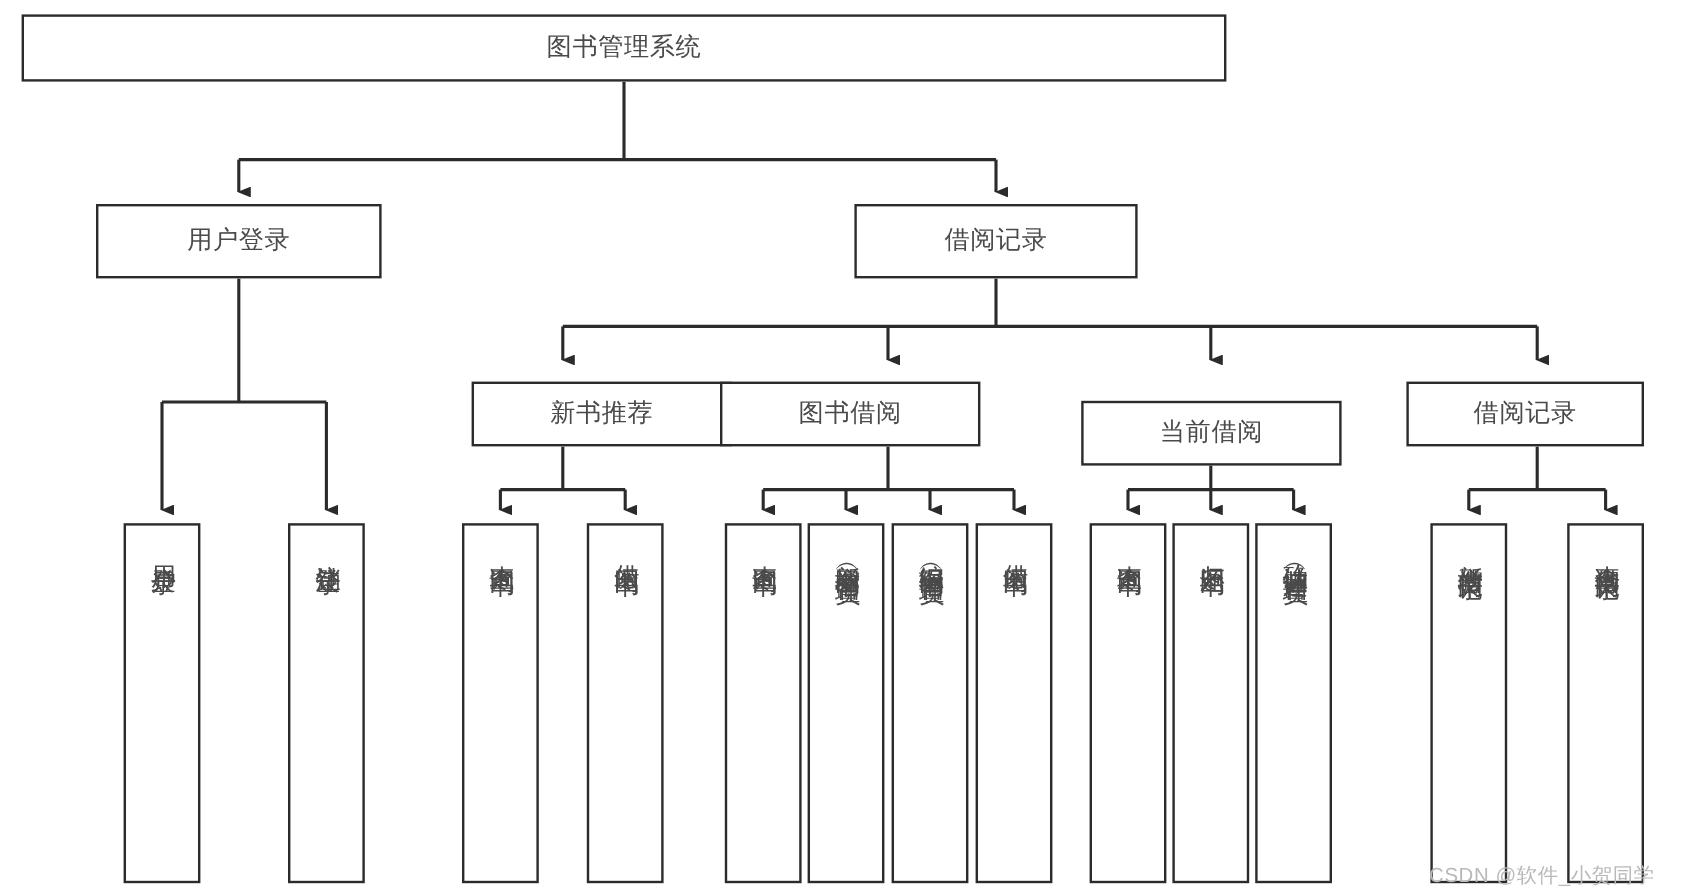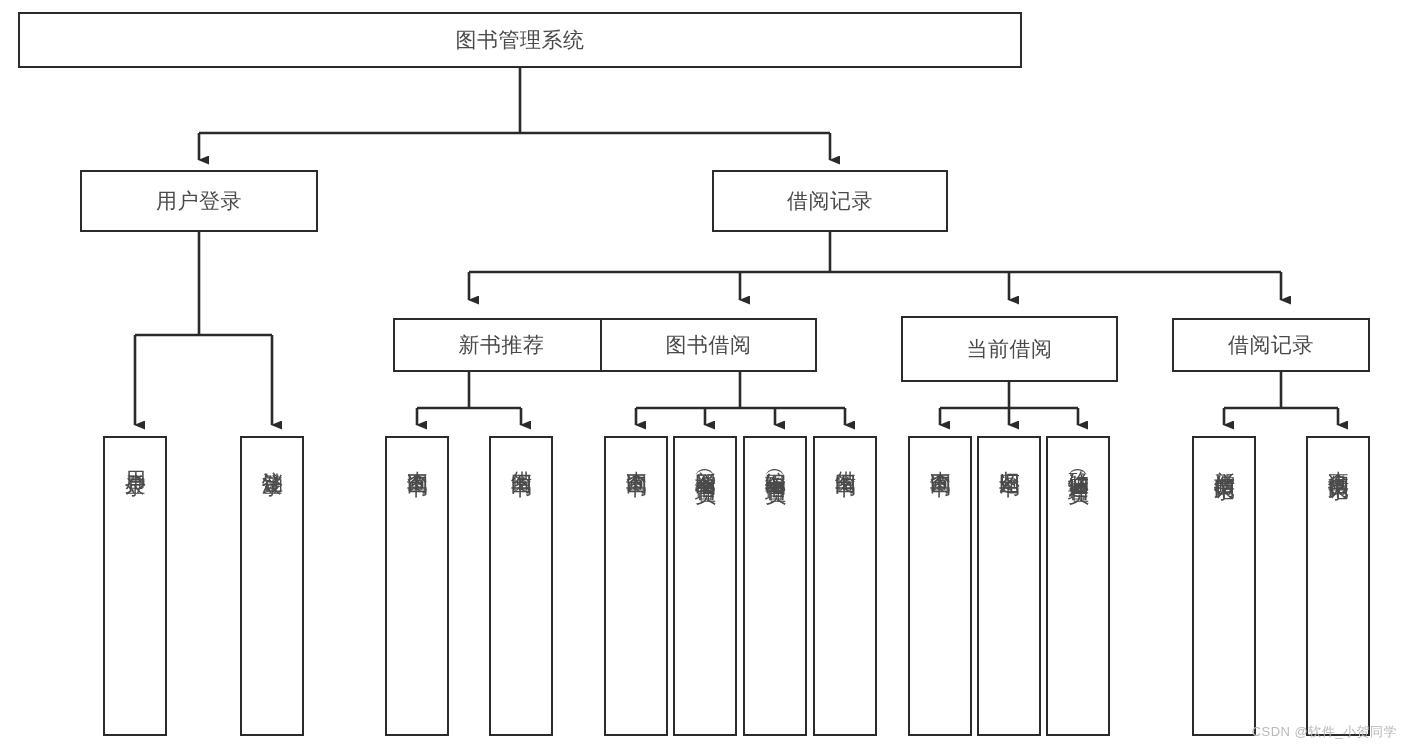--- a/index.html
+++ b/index.html
@@ -55,23 +55,23 @@
   .node.vertical .node-label {
     writing-mode: vertical-rl;
     text-orientation: upright;
     font-size: 21px;
     line-height: 1.18;
     letter-spacing: 2px;
     white-space: nowrap;
   }
   #watermark {
     position: absolute;
-    right: 8px;
+    right: 26px;
     bottom: 6px;
-    font-size: 13px;
+    font-size: 17px;
     color: #b9b9b9;
     white-space: nowrap;
     letter-spacing: 0.5px;
   }
 </style>
 </head>
 <body>
 
 <div id="diagram-root">
 
@@ -150,21 +150,21 @@
   </div>
 
   <div class="node horizontal" style="left:361px; top:318px; width:217px; height:54px;margin-left:32px;">
     <span class="node-label">新书推荐</span>
   </div>
 
   <div class="node horizontal" style="left:600px; top:318px; width:217px; height:54px;">
     <span class="node-label">图书借阅</span>
   </div>
 
-  <div class="node horizontal" style="left:901px; top:316px; width:217px; height:66px;">
+  <div class="node horizontal" style="left:901px; top:334px; width:217px; height:54px;">
     <span class="node-label">当前借阅</span>
   </div>
 
   <div class="node horizontal" style="left:1172px; top:318px; width:198px; height:54px;">
     <span class="node-label">借阅记录</span>
   </div>
 
   <div class="node vertical" style="left:103px; top:436px; width:64px; height:300px;">
     <span class="node-label">用户登录</span>
   </div>

